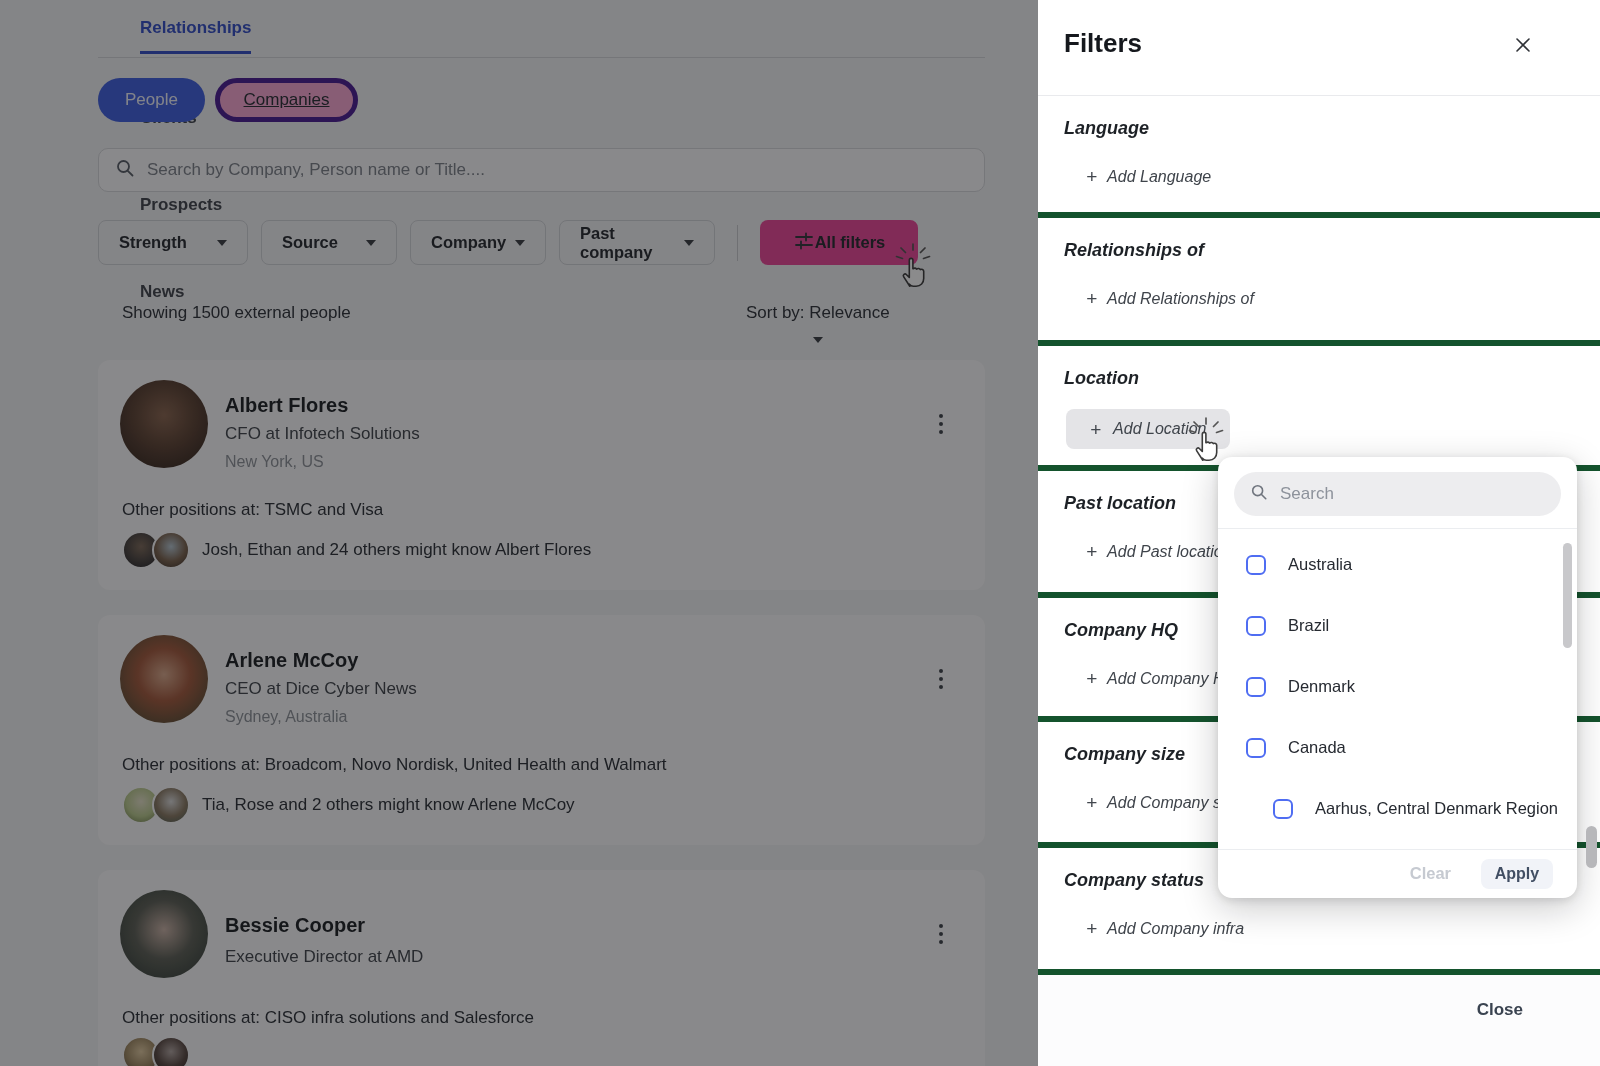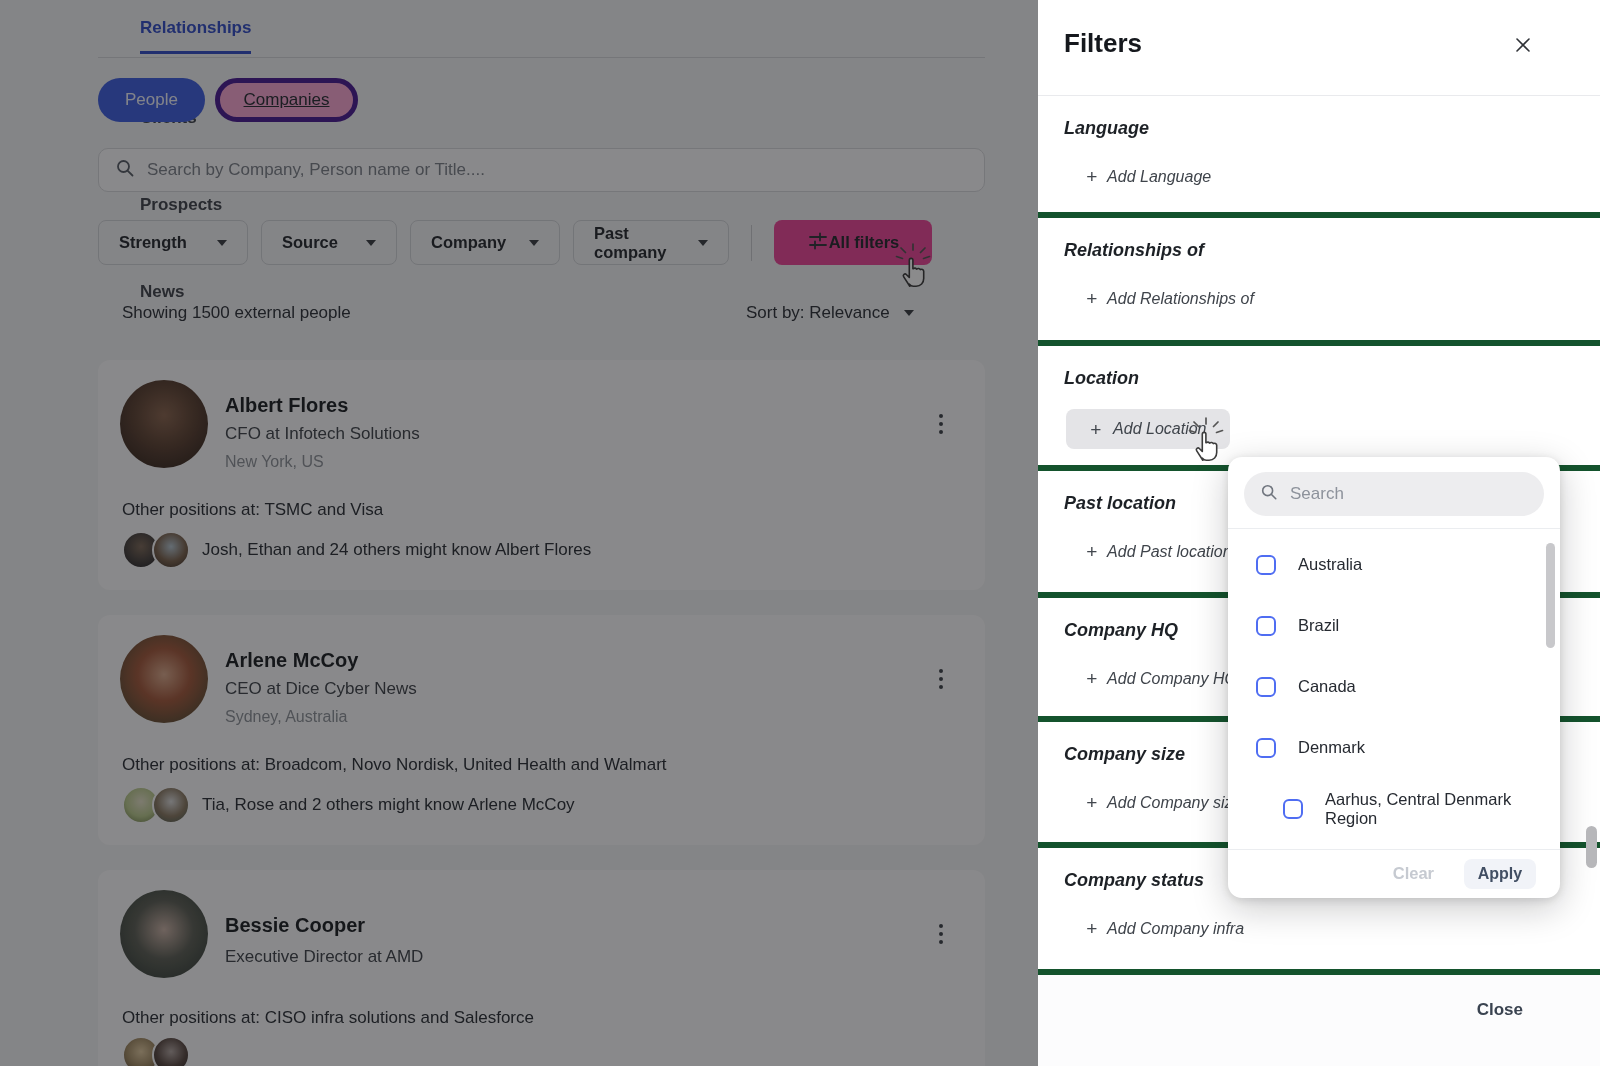--- a/index.html
+++ b/index.html
@@ -18,27 +18,27 @@
   .pill { height:44px; border-radius:22px; display:flex; align-items:center; justify-content:center; font-size:17px; cursor:pointer; }
   .pill.people { width:107px; background:#4060e0; color:#eef1fb; }
   .pill.companies { width:143px; background:#f9a8d4; border:5px solid #4c1d95; color:#2a2e35;text-decoration:underline; }
 
   .searchbar { position:absolute; left:98px; top:148px; width:887px; height:44px; border:1px solid #d6d8dc; border-radius:10px; background:#fcfcfd; display:flex; align-items:center; padding:0 16px; gap:12px; }
   .searchbar input { border:none; outline:none; background:transparent; font-size:17px; color:#2a2e35; width:100%; font-family:inherit; }
   .searchbar input::placeholder { color:#7d828b; }
 
   .chips { position:absolute; left:98px; top:220px; display:flex; align-items:center; gap:13px; }
   .chip { height:45px; border:1px solid #d2d5d9; border-radius:8px; background:transparent; display:flex; align-items:center; justify-content:space-between; padding:0 20px; font-size:16.5px; font-weight:600; color:#272b31; cursor:pointer; }
-  .chip.w1{width:150px}.chip.w2{width:136px}.chip.w3{width:150px}.chip.w4{width:156px}
+  .chip.w1{width:150px}.chip.w2{width:136px}.chip.w3{width:136px}.chip.w4{width:156px}
   .caret { width:0; height:0; border-left:5px solid transparent; border-right:5px solid transparent; border-top:6px solid #3c4046; }
   .chip-sep { width:1px; height:36px; background:#c9cbd0; margin:0 9px; }
   .chip.allfilters { background:#ec4899; border:none; width:158px; justify-content:center; gap:0; }
 
   .results { position:absolute; left:122px; top:303px; font-size:17px; color:#2e333a; }
-  .sort { position:absolute; left:746px; top:303px; display:flex; align-items:center; gap:14px; font-size:17px; color:#2e333a; cursor:pointer; }
+  .sort { position:absolute; left:746px; top:303px; display:flex; align-items:center; gap:14px; font-size:17px; color:#2e333a; cursor:pointer;flex-direction:column; }
 
   .card { position:absolute; left:98px; width:887px; height:230px; background:#fcfcfd; border-radius:12px; }
   .card.c1{top:360px}.card.c2{top:615px}.card.c3{top:870px}
   .avatar { position:absolute; left:22px; top:20px; width:88px; height:88px; border-radius:50%; }
   .av1 { background:radial-gradient(circle at 50% 40%, #8a6650 0%, #5d4334 45%, #2b211c 100%); }
   .av2 { background:radial-gradient(circle at 50% 45%, #d9a98c 0%, #a35a3e 40%, #3d4a33 100%); }
   .av3 { background:radial-gradient(circle at 50% 45%, #c9b2a6 0%, #5d6057 45%, #2f3b36 100%); }
   .name { position:absolute; left:127px; top:34px; font-size:20px; font-weight:700; color:#1d2126; }
   .title { position:absolute; left:127px; top:64px; font-size:17px; color:#41464d; }
   .loc { position:absolute; left:127px; top:93px; font-size:16px; color:#8e939a; }
@@ -72,21 +72,21 @@
   .sec1{height:122px}.sec2{height:128px}.sec3{height:125px}.sec4{height:127px}.sec5{height:124px}.sec6{height:126px}.sec7{height:127px}
   .sec-heading { font-size:18px; font-weight:700; color:#1d2126; }
   .add-row { margin:28px 0 0 22px; display:flex; align-items:center; gap:10px; cursor:pointer; width:max-content; }
   .plus { font-size:19px; color:#42474e; line-height:1; }
   .add-label { font-size:16px; color:#3f444b; }
   .add-btn-active { margin:20px 0 0 2px; width:164px; height:40px; background:#e4e4e7; border-radius:8px; display:flex; align-items:center; gap:12px; padding-left:24px; cursor:pointer; }
   .panel-footer { position:absolute; left:0; top:975px; width:562px; height:91px; background:#fcfcfd; }
   .close-btn { position:absolute; right:77px; top:25px; font-size:17px; font-weight:600; color:#3a4350; cursor:pointer; }
 
   
-  .popover { position:absolute; left:1218px; top:457px; width:332px; height:441px; background:#fff; border-radius:14px; box-shadow:0 10px 36px rgba(15,15,20,0.22), 0 2px 8px rgba(15,15,20,0.12); z-index:30;margin-left:10px; }
+  .popover { position:absolute; left:1218px; top:457px; width:359px; height:441px; background:#fff; border-radius:14px; box-shadow:0 10px 36px rgba(15,15,20,0.22), 0 2px 8px rgba(15,15,20,0.12); z-index:30; }
   .pop-search { position:absolute; left:16px; top:15px; right:16px; height:44px; background:#ededef; border-radius:22px; display:flex; align-items:center; padding:0 16px; gap:12px; }
   .pop-search input { border:none; outline:none; background:transparent; font-size:17px; color:#2a2e35; width:100%; font-family:inherit; }
   .pop-search input::placeholder { color:#8d929b; }
   .pop-divider { position:absolute; left:0; top:71px; width:100%; height:1px; background:#ebedf0; }
   .pop-list { position:absolute; left:0; top:77px; width:100%; }
   .pop-row { height:61px; display:flex; align-items:center; gap:22px; padding-left:28px; cursor:pointer; }
   .pop-row.indent { padding-left:55px; }
   .cb { width:20px; height:20px; border:2px solid #4f6df2; border-radius:6px; background:#fff; flex:none; cursor:pointer; }
   .pop-label { font-size:16.5px; color:#262a31; }
   .pop-scrollbar { position:absolute; right:5px; top:86px; width:9px; height:105px; border-radius:5px; background:#c8c8cb; cursor:pointer; }
@@ -317,25 +317,25 @@
     <div class="pop-row">
       <span class="cb"></span>
       <span class="pop-label">Australia</span>
     </div>
     <div class="pop-row">
       <span class="cb"></span>
       <span class="pop-label">Brazil</span>
     </div>
     <div class="pop-row">
       <span class="cb"></span>
+      <span class="pop-label">Denmark</span>
+    </div>
+    <div class="pop-row">
+      <span class="cb"></span>
       <span class="pop-label">Canada</span>
-    </div>
-    <div class="pop-row">
-      <span class="cb"></span>
-      <span class="pop-label">Denmark</span>
     </div>
     <div class="pop-row indent">
       <span class="cb"></span>
       <span class="pop-label">Aarhus, Central Denmark Region</span>
     </div>
   </div>
 
   <div class="pop-scrollbar"></div>
   <div class="pop-footer-divider"></div>
   <div class="pop-footer">

